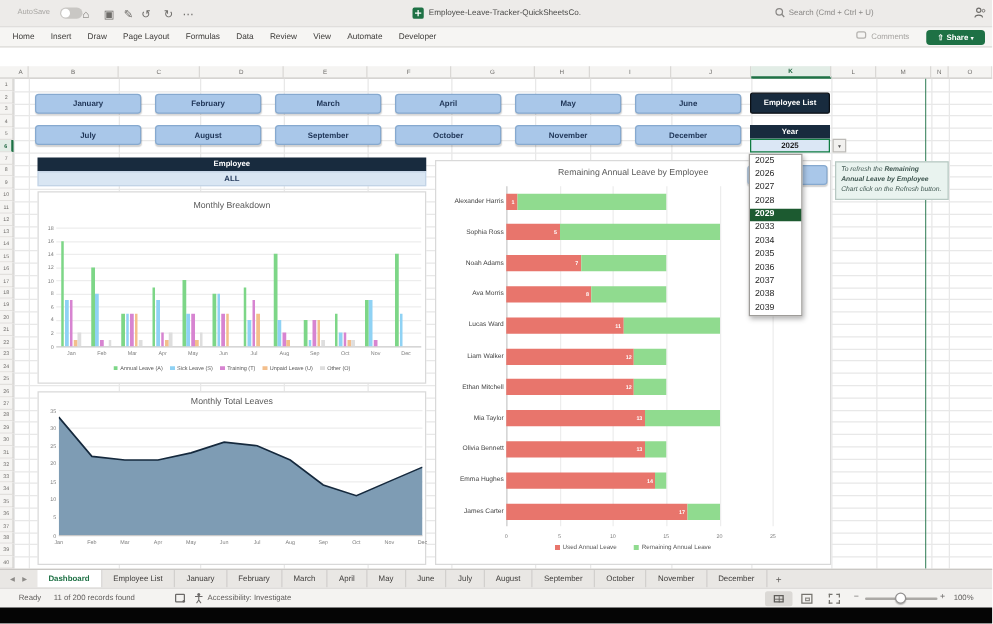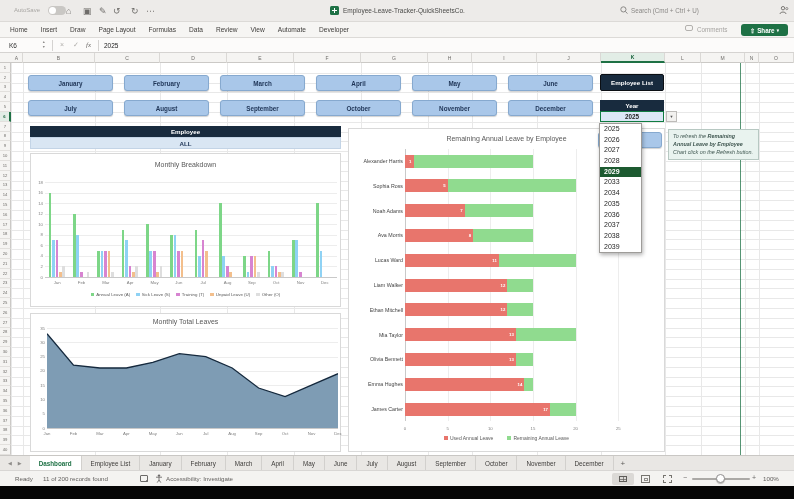--- a/index.html
+++ b/index.html
@@ -97,30 +97,20 @@
       </div>
     <span class="abs" style="left:685px;top:3px;width:8px;height:6px;border:1px solid #B3B1AE;border-radius:2px"></span>
     <span class="abs" style="left:697px;top:2px;font-size:6.3px;line-height:12px;color:#A6A4A1">Comments</span>
     <span class="abs" style="left:741px;top:2px;width:47px;height:12px;background:#1E7145;border-radius:3px;color:#fff;display:flex;align-items:center;justify-content:center;font-size:6.3px;font-weight:bold;gap:2px">
       <span id="i-shareglyph" style="font-size:6px">⇧</span>
       <span>Share</span>
       <span id="i-sharearrow" style="font-size:4.5px">▾</span>
     </span>
   </div>
 
-  <div id="formulabar">
-    <span class="abs" style="left:9px;top:4px;font-size:6.5px;color:#333">K6</span>
-    <span class="abs" style="left:42px;top:2px;font-size:3.6px;color:#8A8886;line-height:1.4;text-align:center"><span id="i-stepup">▲</span><br><span id="i-stepdn">▼</span></span>
-    <span class="abs" style="left:52px;top:2px;width:1px;height:11px;background:#D5D3D1"></span>
-    <span class="abs" style="left:60px;top:3px;font-size:7px;color:#B0AEAB" id="i-cancel">×</span>
-    <span class="abs" style="left:73px;top:3px;font-size:7px;color:#B0AEAB" id="i-enter">✓</span>
-    <span class="abs" style="left:86px;top:3px;font-size:7px;color:#6E6C69;font-style:italic;font-family:'Liberation Serif',serif">fx</span>
-    <span class="abs" style="left:98px;top:2px;width:1px;height:11px;background:#D5D3D1"></span>
-    <span class="abs" style="left:104px;top:4px;font-size:6.5px;color:#222">2025</span>
-  </div>
 
   <div id="colheaders">
       <div class="colh" style="left: 11px; width: 12px;">A</div>
       <div class="colh" style="left: 23px; width: 72px;">B</div>
       <div class="colh" style="left: 95px; width: 65px;">C</div>
       <div class="colh" style="left: 160px; width: 67px;">D</div>
       <div class="colh" style="left: 227px; width: 67px;">E</div>
       <div class="colh" style="left: 294px; width: 67px;">F</div>
       <div class="colh" style="left: 361px; width: 67px;">G</div>
       <div class="colh" style="left: 428px; width: 44px;">H</div>

